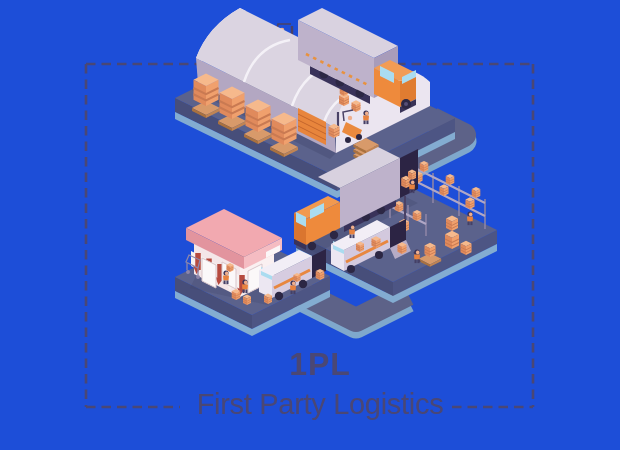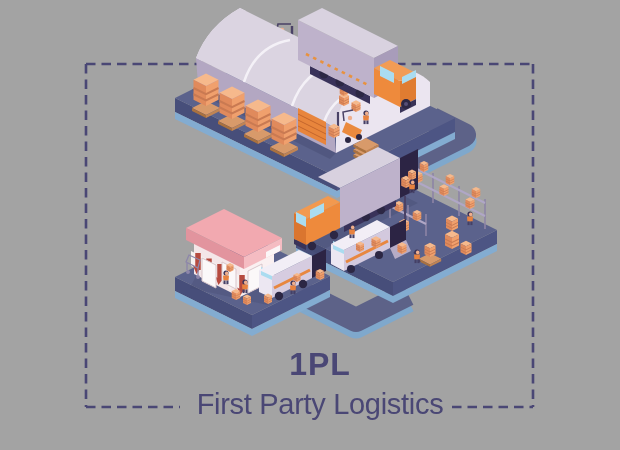--- a/index.html
+++ b/index.html
@@ -1,16 +1,16 @@
 <!DOCTYPE html>
 <html><head>
 <meta charset="utf-8">
 <style>
   html,body{margin:0;padding:0;background:#ffffff;}
-  .canvas{position:relative;width:620px;height:450px;background:#a3a3a3;overflow:hidden;
+  .canvas{position:relative;width:620px;height:450px;background:#1d4ed8;overflow:hidden;
           font-family:"Liberation Sans","DejaVu Sans",sans-serif;}
   .canvas svg{position:absolute;left:0;top:0;}
   text{font-family:"Liberation Sans","DejaVu Sans",sans-serif;}
 </style>
 </head>
 <body>
 
 <div class="canvas">
 <svg width="620" height="450" viewBox="0 0 620 450">
 

